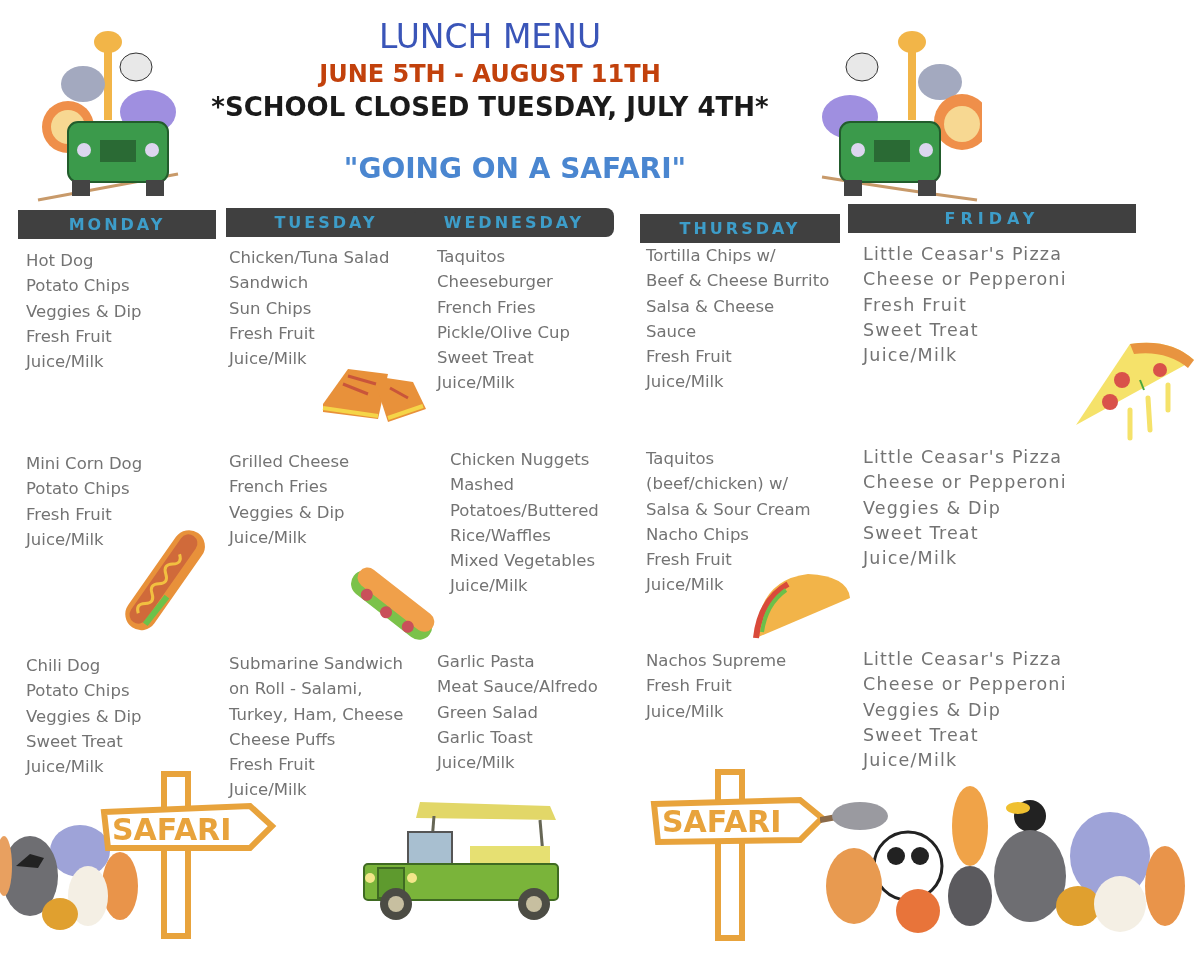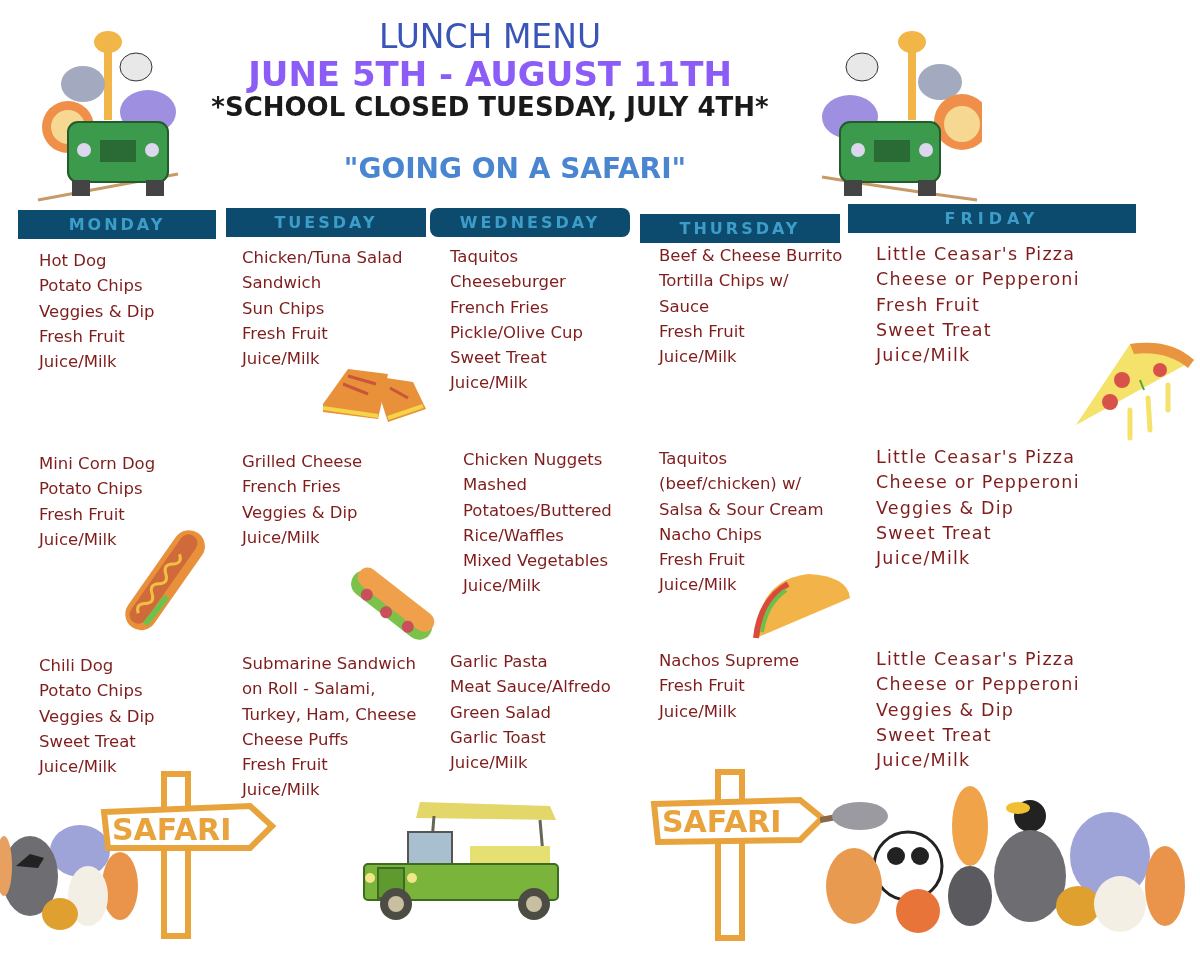--- a/index.html
+++ b/index.html
@@ -3,29 +3,29 @@
 <meta charset="utf-8">
 <style>
   html, body { margin: 0; padding: 0; }
   body {
     width: 1200px; height: 961px; background: #ffffff; position: relative; overflow: hidden;
     font-family: "Liberation Sans", "DejaVu Sans", sans-serif; color: #1c1c1c;
   }
   .abs { position: absolute; }
   .title-block { position: absolute; left: 170px; top: 18px; width: 640px; text-align: center; }
   .t1 { font-family: "DejaVu Sans", sans-serif; font-weight: normal; color: #3a55b8; font-size: 33px; line-height: 38px; letter-spacing: 0px; }
-  .t2 { font-family: "DejaVu Sans", sans-serif; font-weight: bold; color: #8b5cf6; font-size: 34px; line-height: 36px; letter-spacing: 0px; text-align: center; }
+  .t2 { font-family: "DejaVu Sans", sans-serif; font-weight: bold; color: #c2410c; font-size: 24px; line-height: 36px; letter-spacing: 0px; text-align: center; }
   .t3 { font-family: "DejaVu Sans", sans-serif; font-weight: bold; color: #1a1a1a; font-size: 26px; line-height: 30px; margin-top: 0px; }
   .theme { position: absolute; left: 170px; top: 152px; width: 690px; text-align: center; font-family: "DejaVu Sans", sans-serif; font-weight: bold; color: #4a86d0; font-size: 28px; }
 
   .day-hdr {
-    position: absolute; background: #0c4a6e; height: 29px; line-height: 29px; text-align: center;
+    position: absolute; background: #404040; height: 29px; line-height: 29px; text-align: center;
     color: #3d9dc9; font-family: "DejaVu Sans", sans-serif; font-weight: bold; font-size: 16px; letter-spacing: 3px;
   }
-  .cell { position: absolute; font-family: "DejaVu Sans", sans-serif; font-size: 16.5px; line-height: 25.3px; color: #7f1d1d; margin-left: 13px; }
+  .cell { position: absolute; font-family: "DejaVu Sans", sans-serif; font-size: 16.5px; line-height: 25.3px; color: #737373; }
   .cell.fri { font-size: 17.5px; letter-spacing: 1.2px; line-height: 25.3px; }
   .cell div { white-space: nowrap; }
 
   svg { display: block; }
 </style>
 </head>
 <body>
 
 <div class="title-block">
   <div class="t1">LUNCH MENU</div>
@@ -67,21 +67,21 @@
     <rect x="62" y="118" width="36" height="22" fill="#2a6a34"></rect>
     <circle cx="46" cy="128" r="7" fill="#dcd6ef"></circle>
     <circle cx="114" cy="128" r="7" fill="#dcd6ef"></circle>
     <rect x="32" y="158" width="18" height="16" fill="#444"></rect>
     <rect x="106" y="158" width="18" height="16" fill="#444"></rect>
   </svg>
 </div>
 
 <div class="day-hdr" style="left:18px; top:210px; width:198px;">MONDAY</div>
 <div class="day-hdr" style="left:226px; top:208px; width:200px;">TUESDAY</div>
-<div class="day-hdr" style="left:430px; top:208px; width:200px;border-radius:8px;">WEDNESDAY</div>
+<div class="day-hdr" style="left:414px; top:208px; width:200px;border-radius:8px;">WEDNESDAY</div>
 <div class="day-hdr" style="left:640px; top:214px; width:200px;">THURSDAY</div>
 <div class="day-hdr" style="left:848px; top:204px; width:288px; letter-spacing:5px;">FRIDAY</div>
 
 <div class="cell" style="left:26px; top:248px;">
   <div>Hot Dog</div>
   <div>Potato Chips</div>
   <div>Veggies &amp; Dip</div>
   <div>Fresh Fruit</div>
   <div>Juice/Milk</div>
 </div>
@@ -94,22 +94,23 @@
 </div>
 <div class="cell" style="left:437px; top:244px;">
   <div>Taquitos</div>
   <div>Cheeseburger</div>
   <div>French Fries</div>
   <div>Pickle/Olive Cup</div>
   <div>Sweet Treat</div>
   <div>Juice/Milk</div>
 </div>
 <div class="cell" style="left:646px; top:243px;">
+  <div>Tortilla Chips w/</div>
   <div>Beef &amp; Cheese Burrito</div>
-  <div>Tortilla Chips w/</div>
+  <div>Salsa &amp; Cheese</div>
   <div>Sauce</div>
   <div>Fresh Fruit</div>
   <div>Juice/Milk</div>
 </div>
 <div class="cell fri" style="left:863px; top:242px;">
   <div>Little Ceasar's Pizza</div>
   <div>Cheese or Pepperoni</div>
   <div>Fresh Fruit</div>
   <div>Sweet Treat</div>
   <div>Juice/Milk</div>

